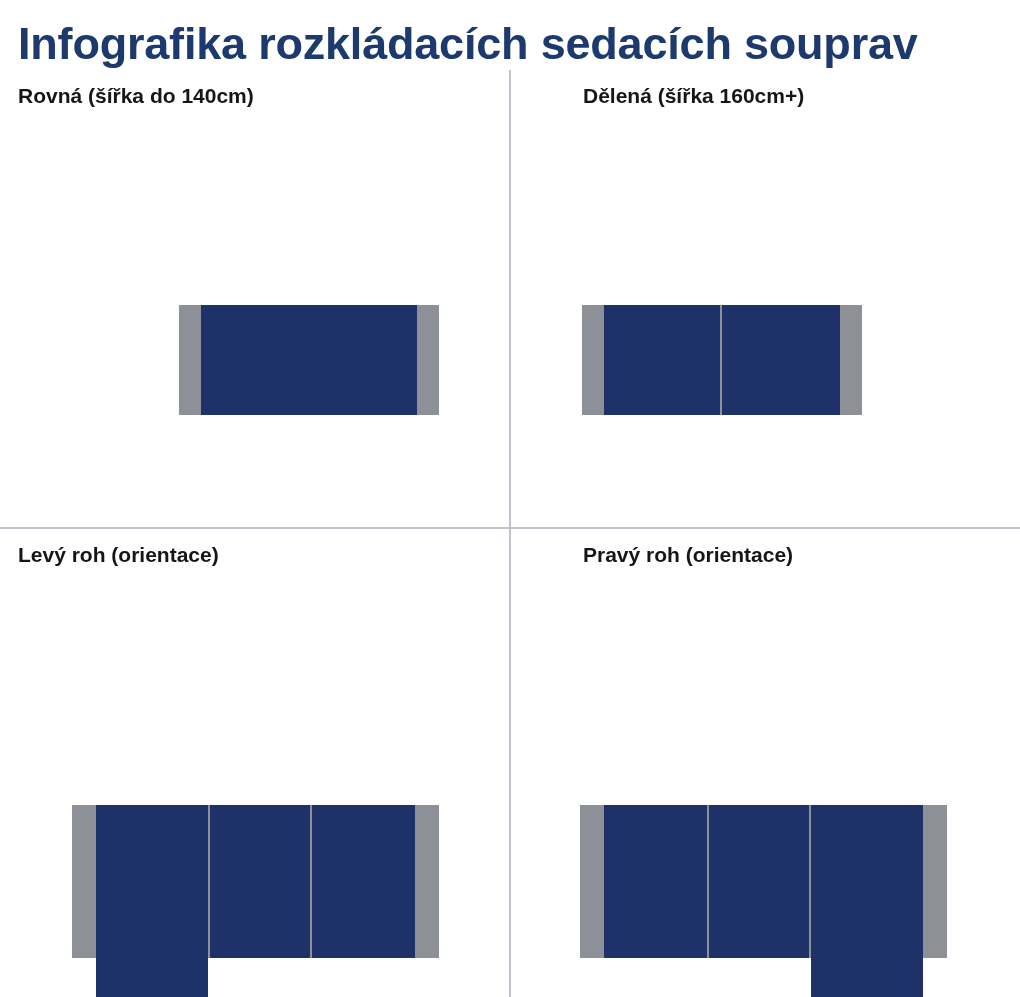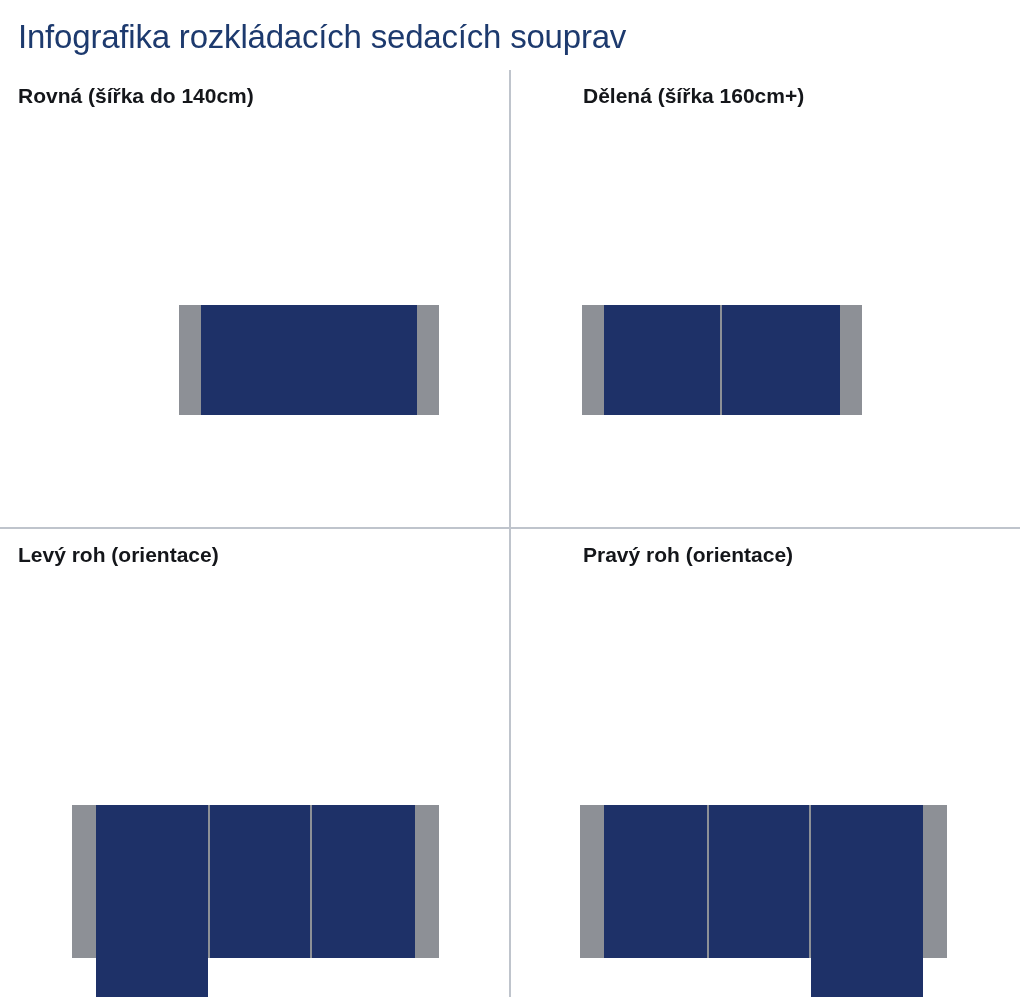--- a/index.html
+++ b/index.html
@@ -20,22 +20,22 @@
     width: 1020px;
     height: 997px;
     box-sizing: border-box;
   }
 
   
   .title {
     position: absolute;
     left: 18px;
     top: 18px;
-    font-size: 33px;
-    font-weight: normal;
+    font-size: 45px;
+    font-weight: bold;
     color: #1d3a6e;
     letter-spacing: -0.2px;
     white-space: nowrap;
   }
 
   
   .v-divider {
     position: absolute;
     left: 509px;
     top: 70px;

